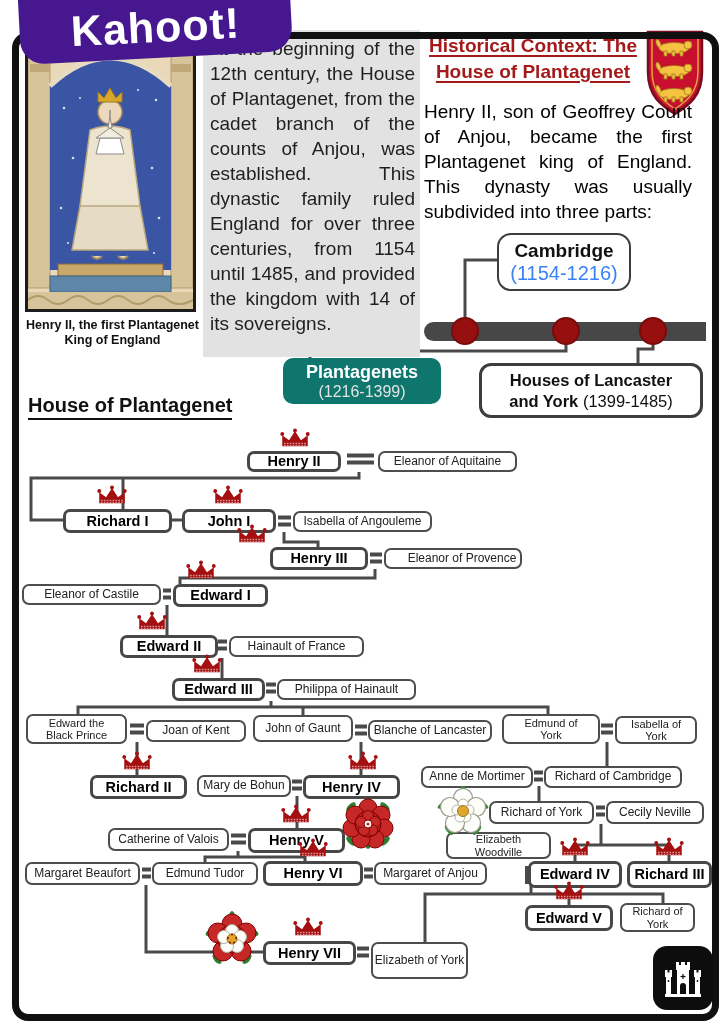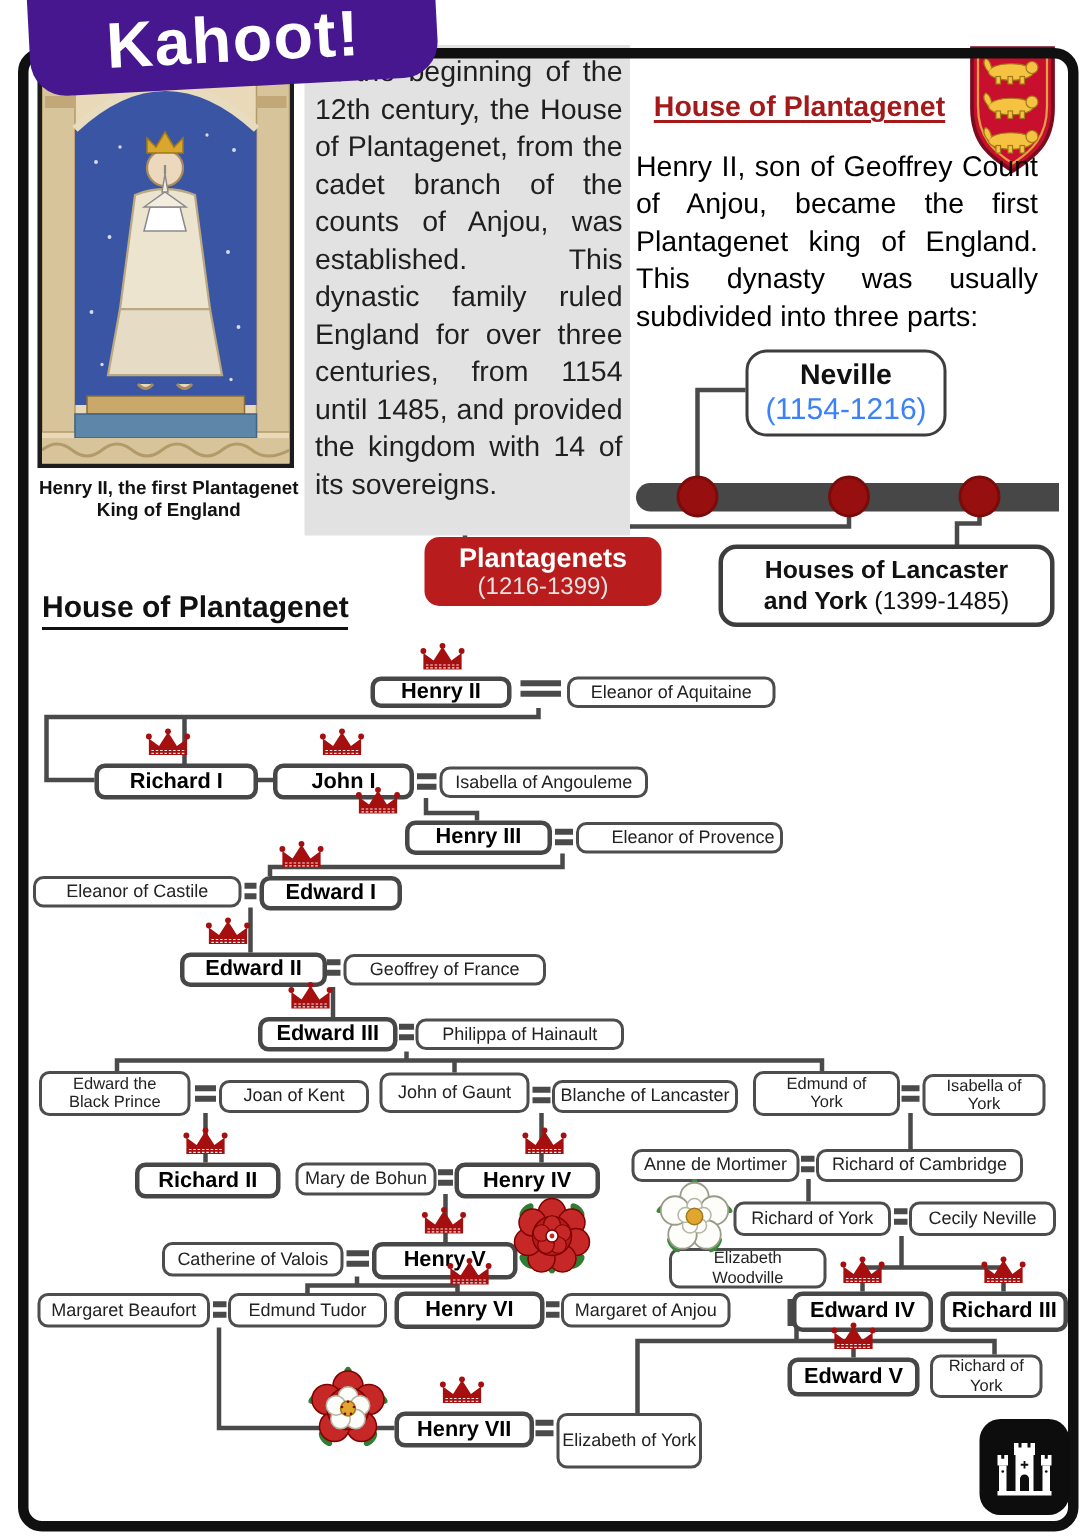--- a/index.html
+++ b/index.html
@@ -31,21 +31,21 @@
   
   .angevins-box{position:absolute;left:497px;top:233px;width:134px;height:58px;background:#fff;
                 border:2.5px solid #3d3d3d;border-radius:14px;z-index:2;display:flex;flex-direction:column;
                 align-items:center;justify-content:center;box-sizing:border-box;}
   .angevins-box .nm{font-size:19px;font-weight:bold;color:#111;}
   .angevins-box .yr{font-size:20px;color:#3b82f6;}
   .tl-bar{position:absolute;left:424px;top:322px;width:282px;height:19px;background:#474747;
           border-radius:10px 0 0 10px;z-index:2;}
   .tl-dot{position:absolute;width:28px;height:28px;border-radius:50%;background:#980f0f;
           border:2px solid #7a0b0b;box-sizing:border-box;z-index:3;}
-  .plantagenets-box{position:absolute;left:283px;top:358px;width:158px;height:46px;background:#b91c1c;
+  .plantagenets-box{position:absolute;left:283px;top:358px;width:158px;height:46px;background:#0f766e;
           border-radius:10px;z-index:2;display:flex;flex-direction:column;align-items:center;
           justify-content:center;}
   .plantagenets-box .nm{font-size:18px;font-weight:bold;color:#fff;line-height:21px;}
   .plantagenets-box .yr{font-size:16px;color:#e3e3e3;line-height:18px;}
   .houses-box{position:absolute;left:479px;top:363px;width:224px;height:55px;background:#fff;
           border:3px solid #3d3d3d;border-radius:12px;z-index:2;display:flex;flex-direction:column;
           align-items:center;justify-content:center;box-sizing:border-box;font-size:16.5px;color:#111;
           line-height:21px;}
   .houses-box b{font-weight:bold;}
   
@@ -174,21 +174,21 @@
   </div>
 
   <div class="caption">
     <span>Henry II, the first Plantagenet</span><br>
     <span>King of England</span>
   </div>
 
   <div class="intro">At the beginning of the 12th century, the House of Plantagenet, from the cadet branch of the counts of Anjou, was established. This dynastic family ruled England for over three centuries, from 1154 until 1485, and provided the kingdom with 14 of its sovereigns.</div>
 
   <div class="ctx-head">
-    <br>
+    <span>Historical Context: The</span><br>
     <span>House of Plantagenet</span>
   </div>
 
   <div class="shield">
     <svg width="62" height="90" viewBox="0 0 62 90">
       <path d="M4,4 H58 V44 C58,68 45,77 31,86 C17,77 4,68 4,44 Z" fill="#c8102e" stroke="#7a0c20" stroke-width="2.5"></path>
       <path d="M8,8 H54 V43 C54,64 43,73 31,81 C19,73 8,64 8,43 Z" fill="none" stroke="#e8c547" stroke-width="1.5" opacity="0.8"></path>
       <g fill="#f5c242" stroke="#a07818" stroke-width="0.8">
         <g transform="translate(0,6)">
           <ellipse cx="30" cy="14" rx="15" ry="5.5"></ellipse>
@@ -214,21 +214,21 @@
             <rect x="28" y="17" width="3" height="5"></rect>
             <rect x="36" y="17" width="3" height="5"></rect>
         </g>
       </g>
     </svg>
   </div>
 
   <div class="ctx-para">Henry II, son of Geoffrey Count of Anjou, became the first Plantagenet king of England. This dynasty was usually subdivided into three parts:</div>
 
   <div class="angevins-box">
-    <span class="nm">Neville</span>
+    <span class="nm">Cambridge</span>
     <span class="yr">(1154-1216)</span>
   </div>
 
   <div class="tl-bar"></div>
   <div class="tl-dot" style="left:451px;top:317px;"></div>
   <div class="tl-dot" style="left:552px;top:317px;"></div>
   <div class="tl-dot" style="left:639px;top:317px;"></div>
 
   <div class="plantagenets-box">
     <span class="nm">Plantagenets</span>
@@ -294,21 +294,21 @@
         </svg></div>
       <div class="node royal" style="left: 120px; top: 635px; width: 98px; height: 23px;">Edward II</div>
       <div class="crown" style="left: 135px; top: 611px;"><svg width="34" height="23" viewBox="0 0 40 26">
           <path d="M5 21 L5 8 L13 14 L20 3 L27 14 L35 8 L35 21 Z" fill="#a50f0f"></path>
           <circle cx="5" cy="6.5" r="2.3" fill="#a50f0f"></circle>
           <circle cx="20" cy="2.5" r="2.3" fill="#a50f0f"></circle>
           <circle cx="35" cy="6.5" r="2.3" fill="#a50f0f"></circle>
           <line x1="7" y1="17.5" x2="33" y2="17.5" stroke="#fff" stroke-width="0.9" stroke-dasharray="2 1.4" opacity="0.9"></line>
           <line x1="7" y1="19.8" x2="33" y2="19.8" stroke="#fff" stroke-width="0.9" stroke-dasharray="2 1.4" opacity="0.9"></line>
         </svg></div>
-      <div class="node" style="left: 229px; top: 636px; width: 135px; height: 21px;">Geoffrey of France</div>
+      <div class="node" style="left: 229px; top: 636px; width: 135px; height: 21px;">Hainault of France</div>
       <div class="node royal" style="left: 172px; top: 678px; width: 93px; height: 23px;">Edward III</div>
       <div class="crown" style="left: 190px; top: 654px;"><svg width="34" height="23" viewBox="0 0 40 26">
           <path d="M5 21 L5 8 L13 14 L20 3 L27 14 L35 8 L35 21 Z" fill="#a50f0f"></path>
           <circle cx="5" cy="6.5" r="2.3" fill="#a50f0f"></circle>
           <circle cx="20" cy="2.5" r="2.3" fill="#a50f0f"></circle>
           <circle cx="35" cy="6.5" r="2.3" fill="#a50f0f"></circle>
           <line x1="7" y1="17.5" x2="33" y2="17.5" stroke="#fff" stroke-width="0.9" stroke-dasharray="2 1.4" opacity="0.9"></line>
           <line x1="7" y1="19.8" x2="33" y2="19.8" stroke="#fff" stroke-width="0.9" stroke-dasharray="2 1.4" opacity="0.9"></line>
         </svg></div>
       <div class="node" style="left: 277px; top: 679px; width: 139px; height: 21px;">Philippa of Hainault</div>

